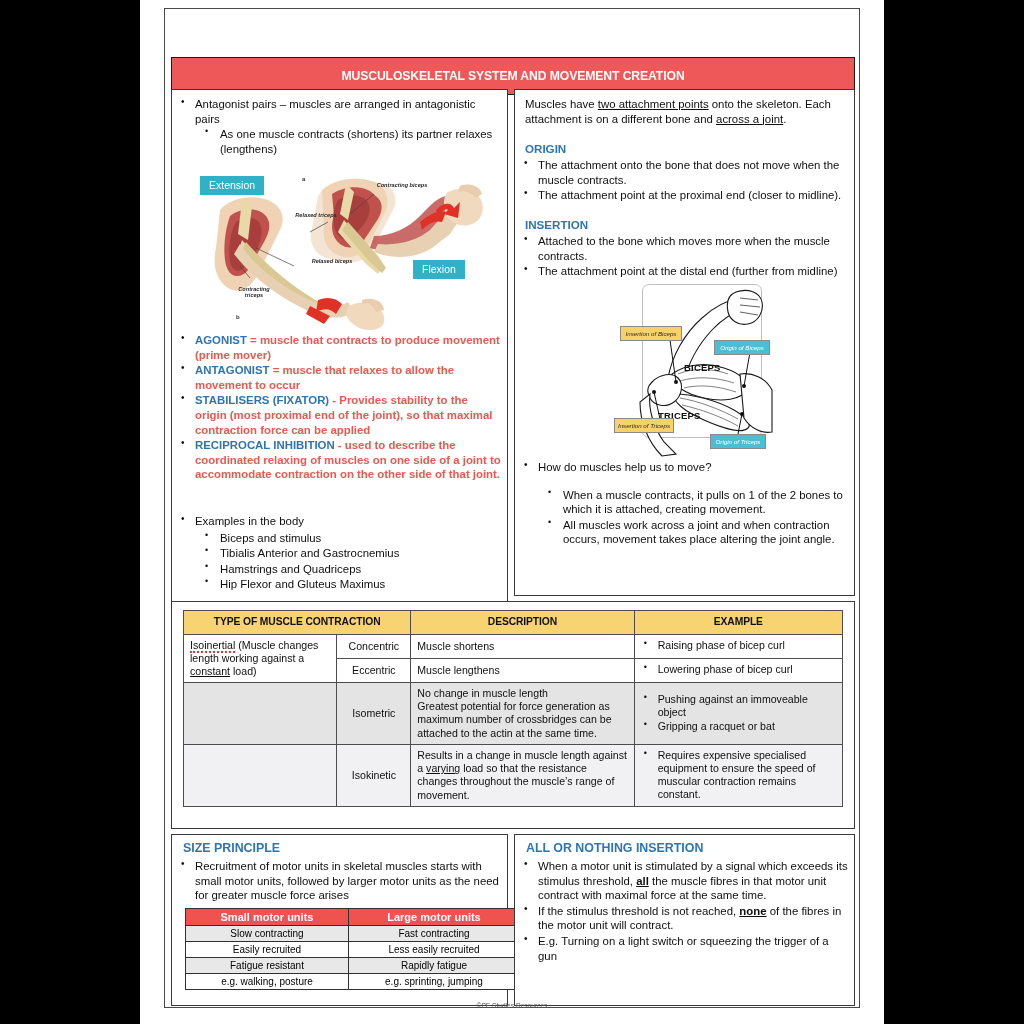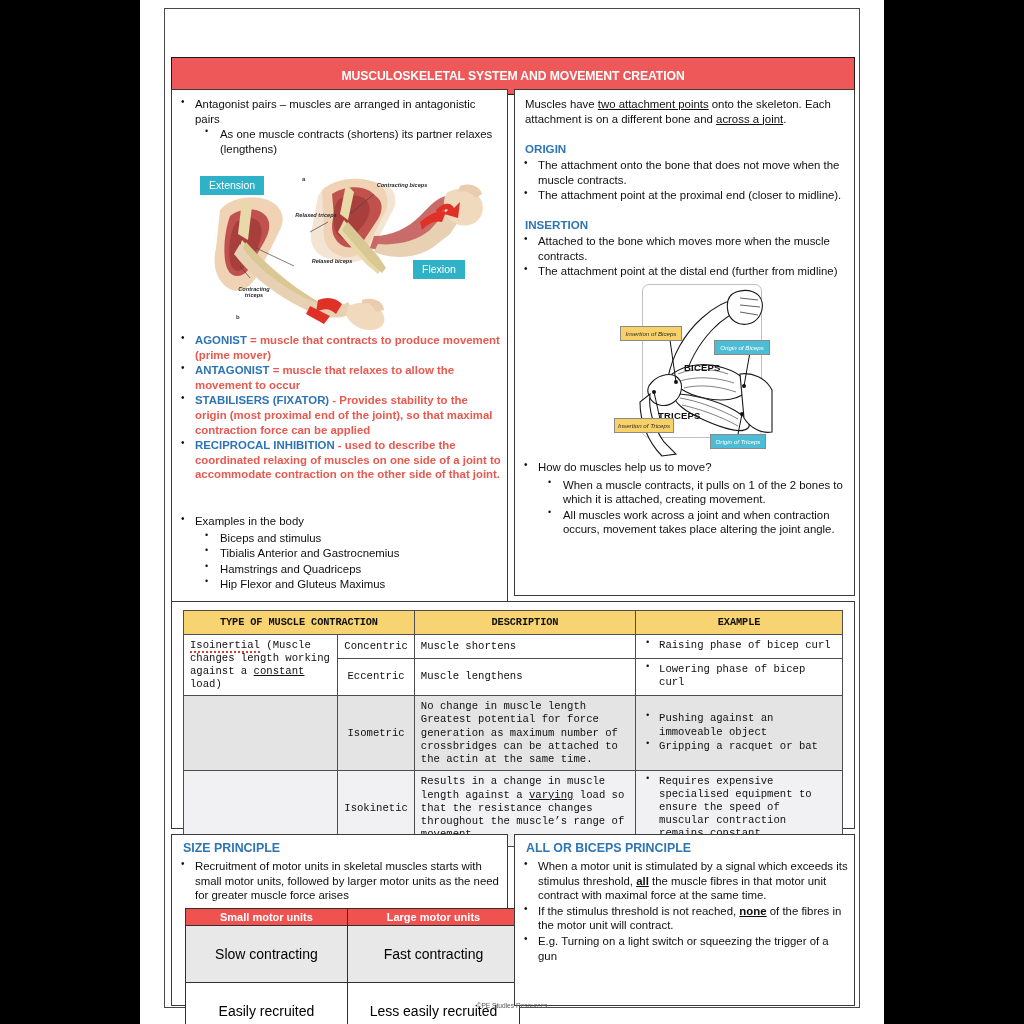--- a/index.html
+++ b/index.html
@@ -183,21 +183,20 @@
   }
 
   
   #contraction-panel {
     position: absolute;
     left: 6px; top: 592px;
     width: 684px; height: 228px;
     border: 1.5px solid #3a3a3a;
     background: #ffffff;
     box-sizing: border-box;
-    font-family: Liberation Mono, monospace;
   }
   table.ctab {
     position: absolute;
     left: 11px; top: 8px;
     width: 660px;
     border-collapse: collapse;
     font-size: 10.6px;
     color: #0f0f0f;
   }
   table.ctab th, table.ctab td {
@@ -245,23 +244,23 @@
     background: #f0534f;
     color: #ffffff;
     font-weight: bold;
     border: 1.2px solid #303030;
     padding: 2px 3px;
     font-size: 11px;
     text-align: center;
   }
   table.mtab td {
     border: 1.2px solid #303030;
-    padding: 20px 3px;
+    padding: 2px 3px;
     text-align: center;
-    font-size: 14px;
+    font-size: 10px;
     background: #ffffff;
   }
   table.mtab tr.alt td { background: #e8e8e8; }
 
   .footer {
     position: absolute;
     left: 0; top: 1002px;
     width: 744px;
     text-align: center;
     font-size: 6.6px;
@@ -423,21 +422,21 @@
       <div class="tag tag-y" style="left:4px;top:136px;width:54px;">Insertion of Triceps</div>
       <div class="tag tag-t" style="left:100px;top:152px;width:50px;color:#ffffff;">Origin of Triceps</div>
       <div class="musname" style="left:74px;top:80px;">BICEPS</div>
       <div class="musname" style="left:48px;top:128px;">TRICEPS</div>
     </div>
 
     <div class="ptext" style="position:absolute;left:0;top:370px;width:333px;">
       <ul class="bl">
         <li>How do muscles help us to move?</li>
       </ul>
-      <ul class="bl2" id="how-list" style="margin-top:3px;">
+      <ul class="bl2" id="how-list" style="margin-top:13px;">
             <li>When a muscle contracts, it pulls on 1 of the 2 bones to which it is attached, creating movement.</li>
             <li>All muscles work across a joint and when contraction occurs, movement takes place altering the joint angle.</li>
           </ul>
     </div>
   </div>
 
   <div id="contraction-panel">
     <table class="ctab">
       <thead>
         <tr>
@@ -525,21 +524,21 @@
               <tr>
                 <td>e.g. walking, posture</td>
                 <td>e.g. sprinting, jumping</td>
               </tr>
             </tbody>
       </table>
     </div>
   </div>
 
   <div class="panel" id="panel-allor">
-    <div class="hdg" style="position:absolute;left:11px;top:6px;font-size:12.4px;">ALL OR BICEPS PRINCIPLE</div>
+    <div class="hdg" style="position:absolute;left:11px;top:6px;font-size:12.4px;">ALL OR NOTHING INSERTION</div>
     <div class="ptext" style="position:absolute;left:0;top:24px;width:334px;">
       <ul class="bl">
         <li><span>When a motor unit is stimulated by a signal which exceeds its stimulus threshold, </span><span class="ub">all</span><span> the muscle fibres in that motor unit contract with maximal force at the same time.</span></li>
         <li><span>If the stimulus threshold is not reached, </span><span class="ub">none</span><span> of the fibres in the motor unit will contract.</span></li>
         <li>E.g. Turning on a light switch or squeezing the trigger of a gun</li>
       </ul>
     </div>
   </div>
 
  </div>

